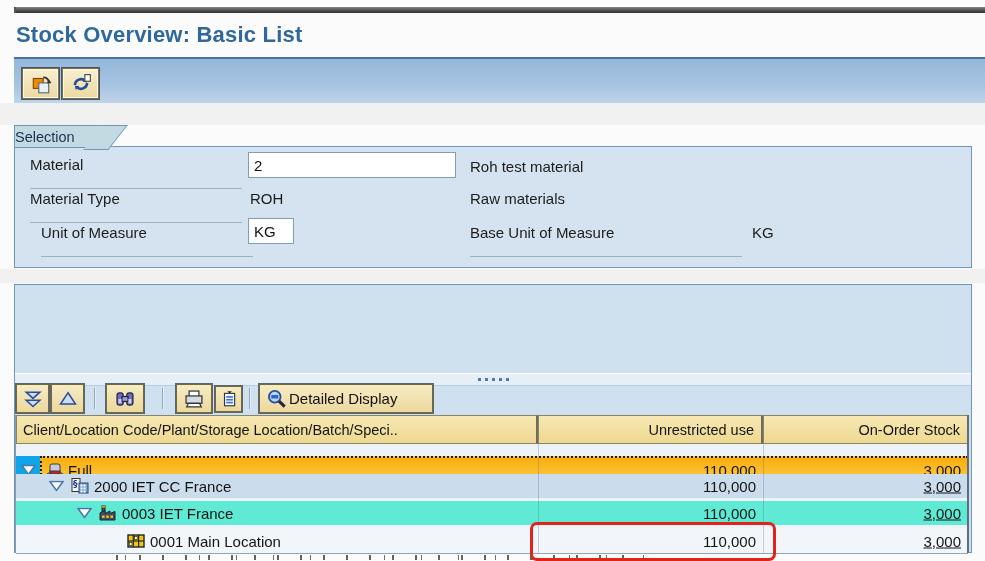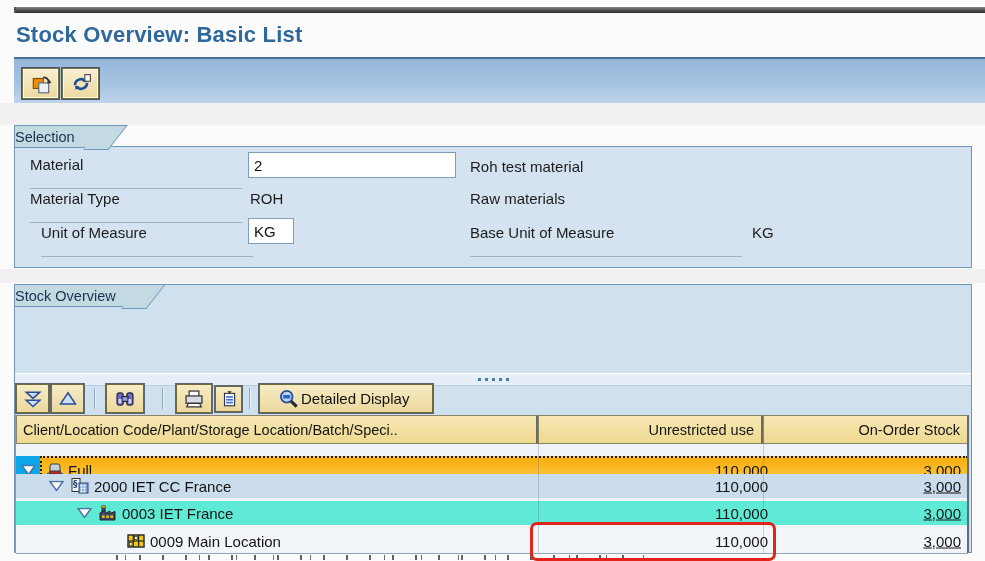--- a/index.html
+++ b/index.html
@@ -59,21 +59,21 @@
     border:1px solid #8a8468;border-right:2px solid #6e6e60;
     font-size:14.5px;color:#141414;display:flex;align-items:center;cursor:pointer;}
   .tbody{position:absolute;left:16px;top:444px;width:952px;height:109px;
     background:#eef3f8;border-bottom:1px solid #8fa5b8;z-index:1;}
   .colsep{position:absolute;top:444px;height:109px;width:1px;background:rgba(90,110,135,.30);z-index:3;}
   .tedge-l{position:absolute;left:15px;top:415px;width:1px;height:138px;background:#7c9cbc;z-index:3;}
   .tedge-r{position:absolute;left:967px;top:415px;width:2px;height:138px;background:#5f6e7c;z-index:3;}
   .trow{position:absolute;left:16px;width:952px;z-index:2;}
   .trow .tlabel{position:absolute;font-size:15px;color:#141414;white-space:nowrap;top:50%;transform:translateY(-50%);}
   .trow .cell{position:absolute;font-size:15px;color:#141414;text-align:right;top:50%;transform:translateY(-50%);}
-  .cell.c2{left:522px;width:218px;padding-left:12px;}
+  .cell.c2{left:522px;width:218px;}
   .cell.c3{left:747px;width:198px;text-decoration:underline;}
   .row-sel-area{position:absolute;left:24px;right:0;top:0;bottom:0;box-sizing:border-box;
     background:linear-gradient(180deg,var(--accent-orange,#f7ae0d) 0%,var(--accent-yellow,#fdc945) 100%);
     border-top:2px dotted #1b1b1b;border-bottom:2px dotted #1b1b1b;border-left:2px dotted #1b1b1b;}
   .arrow{position:absolute;top:50%;transform:translateY(-50%);width:15px;height:11px;cursor:pointer;z-index:2;}
   .ticon{position:absolute;top:50%;transform:translateY(-50%);width:20px;height:18px;z-index:2;}
   
   .red-rect{position:absolute;left:530px;top:522px;width:240px;height:33px;z-index:9;
     border:3px solid var(--highlight-red,#e2231a);border-radius:7px;}
   
@@ -128,23 +128,20 @@
   <div class="fld-label" style="left:30px;top:190px;width:212px;">Material Type</div>
   <div class="fld-text" style="left:250px;top:190px;">ROH</div>
   <div class="fld-text" style="left:470px;top:190px;">Raw materials</div>
 
   <div class="fld-label" style="left:30px;top:224px;width:212px;margin-left:11px;">Unit of Measure</div>
   <input class="fld-input" style="left: 248px; top: 218px; width: 46px;" value="KG">
   <div class="fld-label" style="left:470px;top:224px;width:272px;">Base Unit of Measure</div>
   <div class="fld-text" style="left:752px;top:224px;">KG</div>
 
   <div class="panel" style="top:284px;height:269px;background:#cfe0ef;"></div>
-  <div class="grouptab" style="left:14px;top:284px;width:130px;">
-    <span>Stock Overview</span>
-  </div>
 
   <div class="splitter">
     <span class="dots">
         <i></i>
         <i></i>
         <i></i>
         <i></i>
         <i></i>
       </span>
   </div>
@@ -181,21 +178,21 @@
   <div class="ltb-btn" style="left:215px;width:27px;height:26px;top:386px;">
     <svg width="18" height="18" viewBox="0 0 16 16">
       <rect x="4" y="3" width="9" height="11" fill="#f4f8ff" stroke="#334"></rect>
       <rect x="5.5" y="5.5" width="6" height="1.4" fill="#3a6fd8"></rect>
       <rect x="5.5" y="8" width="6" height="1.4" fill="#3a6fd8"></rect>
       <rect x="5.5" y="10.5" width="6" height="1.4" fill="#3a6fd8"></rect>
       <polygon points="6.5,1 10.5,1 8.5,3.2" fill="#222"></polygon>
     </svg>
   </div>
   <div class="ltb-sep" style="left:249px;"></div>
-  <div class="ltb-btn" style="left:259px;width:174px;justify-content:flex-start;padding-left:18px;">
+  <div class="ltb-btn" style="left:259px;width:174px;justify-content:flex-start;padding-left:6px;">
     <svg width="21" height="21" viewBox="0 0 18 18">
       <circle cx="7.5" cy="7.5" r="5" fill="#b9d6f0" stroke="#2a4d9b" stroke-width="1.6"></circle>
       <rect x="4.5" y="6" width="6" height="3" fill="#2a66c8"></rect>
       <line x1="11.2" y1="11.2" x2="16" y2="16" stroke="#23233f" stroke-width="2.6"></line>
     </svg>
     <span class="lbl">Detailed Display</span>
   </div>
 
   <div class="thead-cell" style="left:16px;width:522px;padding-left:6px;">
     <span>Client/Location Code/Plant/Storage Location/Batch/Speci..</span>
@@ -265,21 +262,21 @@
 
   <div class="trow" style="top:528px;height:25px;background:#f2f6fa;">
     <svg class="ticon" style="left:110px;" viewBox="0 0 20 18">
       <rect x="2" y="3" width="16" height="12" fill="#f2c80a" stroke="#20242c" stroke-width="1.4"></rect>
       <line x1="7.3" y1="3" x2="7.3" y2="15" stroke="#20242c" stroke-width="1.2"></line>
       <line x1="12.6" y1="3" x2="12.6" y2="15" stroke="#20242c" stroke-width="1.2"></line>
       <line x1="2" y1="9" x2="18" y2="9" stroke="#20242c" stroke-width="1.2"></line>
       <rect x="3.4" y="10.4" width="2.6" height="3.2" fill="#ffffff" stroke="#20242c" stroke-width=".7"></rect>
       <rect x="8.6" y="4.4" width="2.6" height="3.2" fill="#ffffff" stroke="#20242c" stroke-width=".7"></rect>
     </svg>
-    <span class="tlabel" style="left:134px;">0009 Main Location</span>
+    <span class="tlabel" style="left:134px;">0001 Main Location</span>
     <div class="cell c2">110,000</div>
     <div class="cell c3">3,000</div>
   </div>
 
   <div class="colsep" style="left:538px;"></div>
   <div class="colsep" style="left:763px;"></div>
 
   <div class="red-rect"></div>
 
   <div class="caption-frag"></div>

